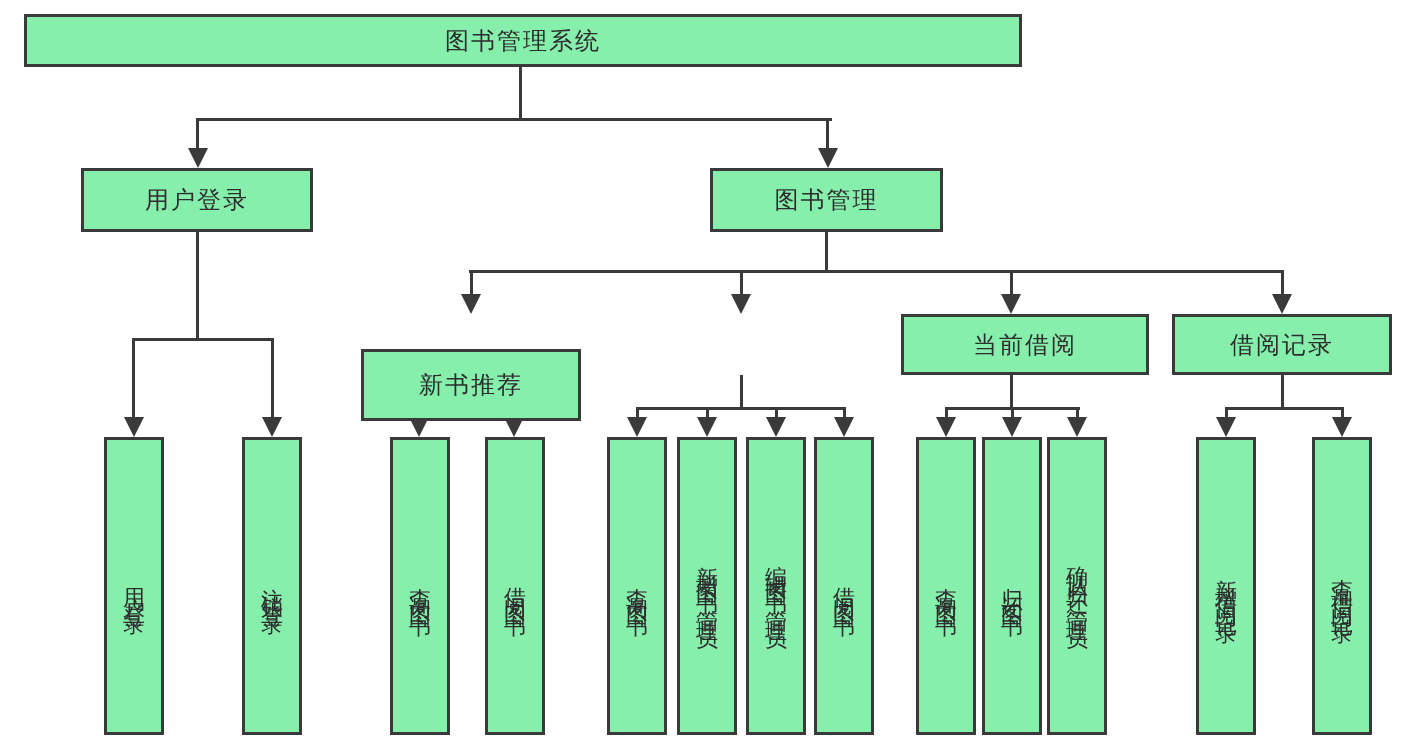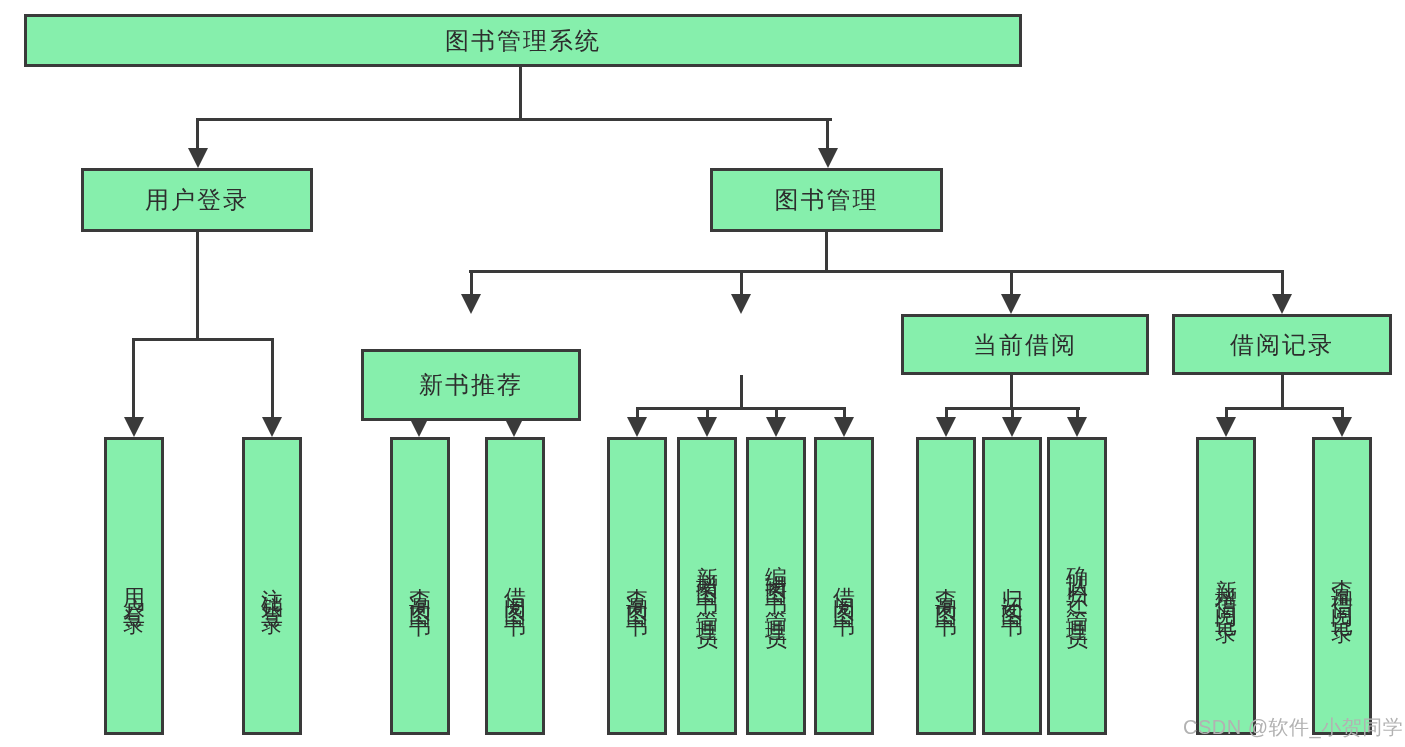--- a/index.html
+++ b/index.html
@@ -149,15 +149,14 @@
   <div class="arrow" style="left:1002px; top:417px;"></div>
   <div class="arrow" style="left:1067px; top:417px;"></div>
 
   <div class="line" style="left:1281px; top:375px; width:3px;   height:34px;"></div>
   <div class="line" style="left:1225px; top:407px; width:119px; height:3px;"></div>
   <div class="line" style="left:1225px; top:407px; width:3px;   height:12px;"></div>
   <div class="line" style="left:1341px; top:407px; width:3px;   height:12px;"></div>
   <div class="arrow" style="left:1216px; top:417px;"></div>
   <div class="arrow" style="left:1332px; top:417px;"></div>
 
-  <div class="watermark">CSDN @软件_小贺同学</div>
 
 </div>
 
 </body></html>

